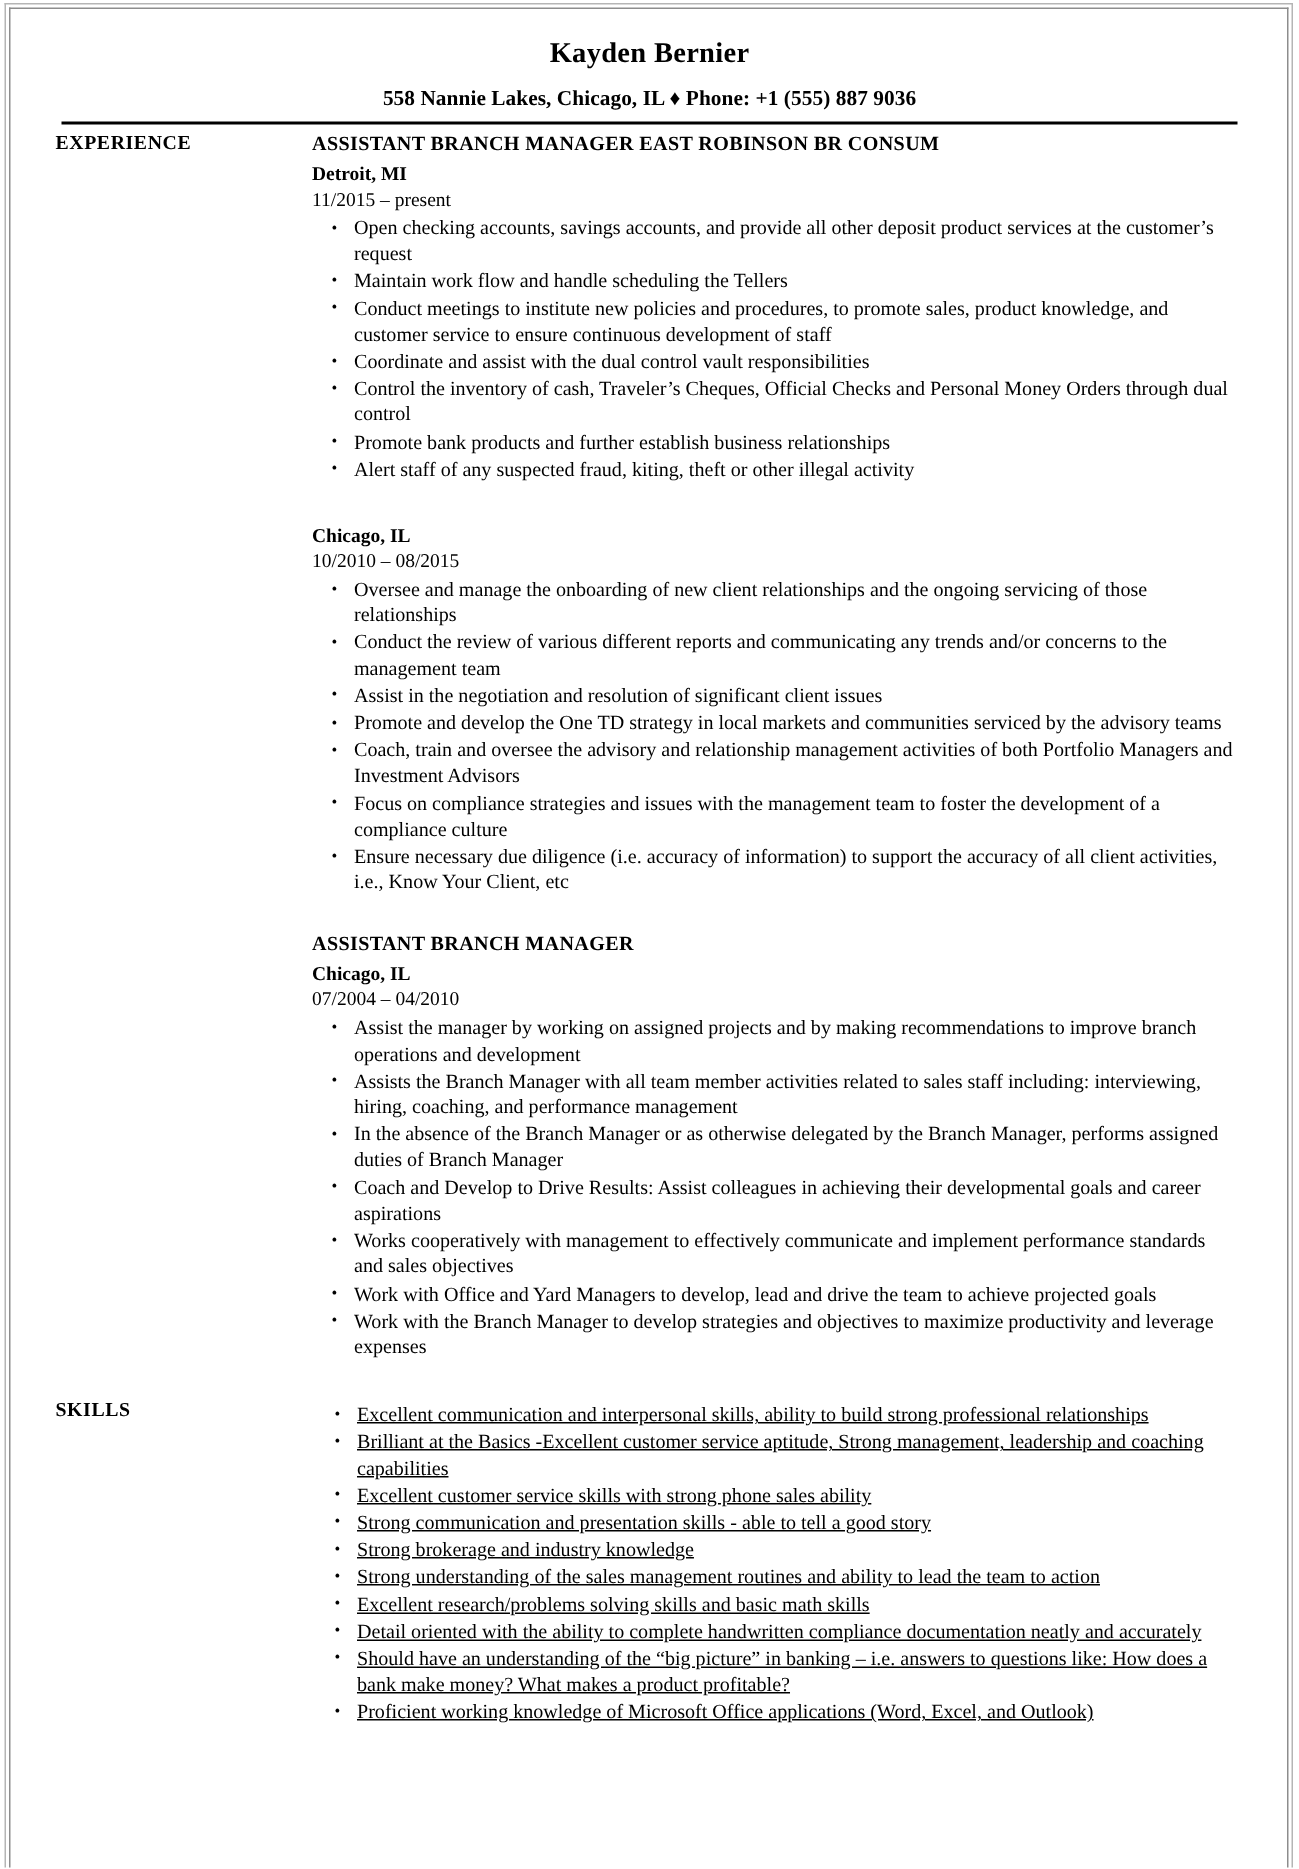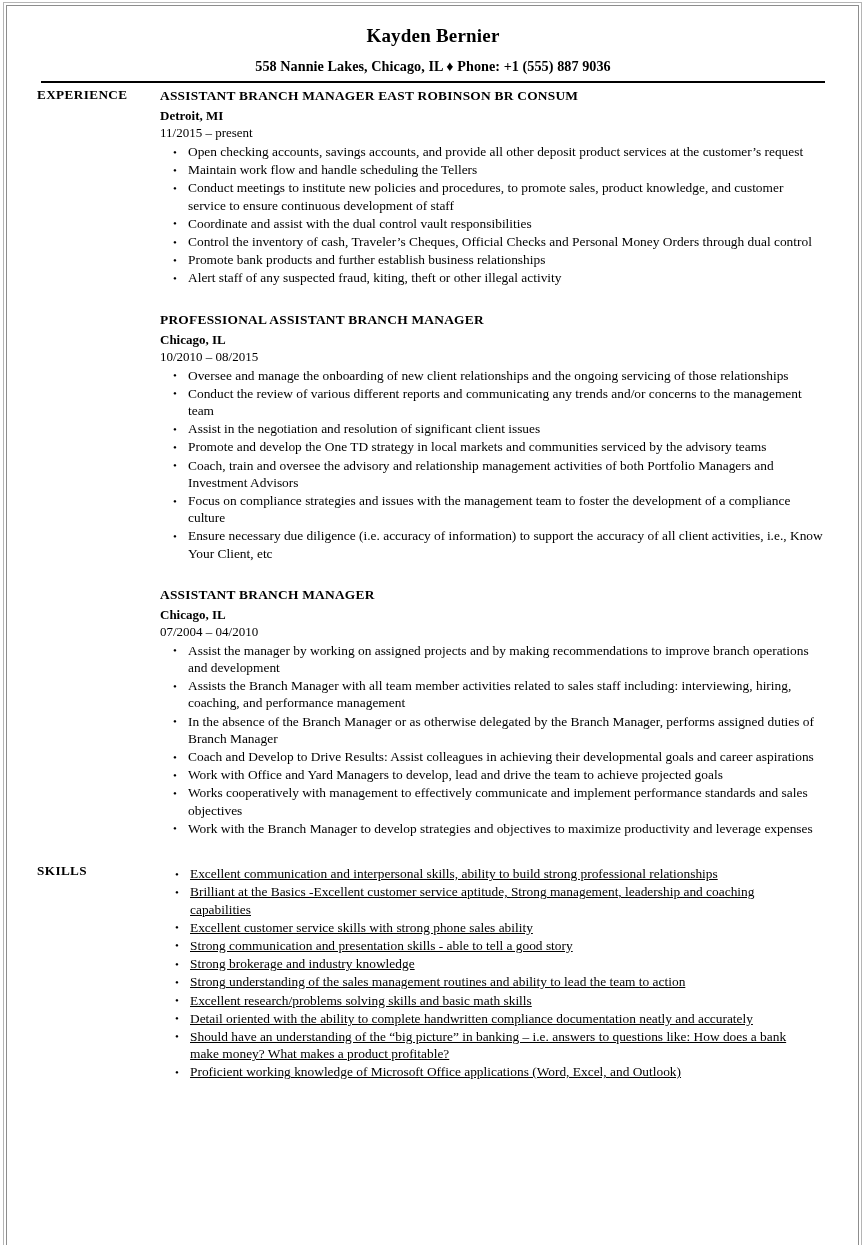--- a/index.html
+++ b/index.html
@@ -84,20 +84,21 @@
     padding-left: 37px;
     box-sizing: border-box;
     font-size: 13.2px;
     font-weight: bold;
     letter-spacing: 0.4px;
     line-height: 16px;
   }
   .sec-body {
     flex: 1;
     padding-right: 42px;
+    margin-left: 48px;
   }
 
   #experience-section { padding-top: 4px; }
   #education-section  { padding-top: 22px; }
   #skills-section     { padding-top: 26px; }
 
   .job { margin-bottom: 0; }
   .job + .job { padding-top: 24px; }
 
   .job-title {
@@ -182,21 +183,20 @@
           <li>Maintain work flow and handle scheduling the Tellers</li>
           <li>Conduct meetings to institute new policies and procedures, to promote sales, product knowledge, and customer service to ensure continuous development of staff</li>
           <li>Coordinate and assist with the dual control vault responsibilities</li>
           <li>Control the inventory of cash, Traveler’s Cheques, Official Checks and Personal Money Orders through dual control</li>
           <li>Promote bank products and further establish business relationships</li>
           <li>Alert staff of any suspected fraud, kiting, theft or other illegal activity</li>
         </ul>
       </div>
 
       <div class="job">
-        <div class="job-title">PROFESSIONAL ASSISTANT BRANCH MANAGER</div>
         <div class="job-loc">Chicago, IL</div>
         <div class="job-dates">10/2010 – 08/2015</div>
         <ul class="bullets">
           <li>Oversee and manage the onboarding of new client relationships and the ongoing servicing of those relationships</li>
           <li>Conduct the review of various different reports and communicating any trends and/or concerns to the management team</li>
           <li>Assist in the negotiation and resolution of significant client issues</li>
           <li>Promote and develop the One TD strategy in local markets and communities serviced by the advisory teams</li>
           <li>Coach, train and oversee the advisory and relationship management activities of both Portfolio Managers and Investment Advisors</li>
           <li>Focus on compliance strategies and issues with the management team to foster the development of a compliance culture</li>
           <li>Ensure necessary due diligence (i.e. accuracy of information) to support the accuracy of all client activities, i.e., Know Your Client, etc</li>
@@ -205,22 +205,22 @@
 
       <div class="job">
         <div class="job-title">ASSISTANT BRANCH MANAGER</div>
         <div class="job-loc">Chicago, IL</div>
         <div class="job-dates">07/2004 – 04/2010</div>
         <ul class="bullets">
           <li>Assist the manager by working on assigned projects and by making recommendations to improve branch operations and development</li>
           <li>Assists the Branch Manager with all team member activities related to sales staff including: interviewing, hiring, coaching, and performance management</li>
           <li>In the absence of the Branch Manager or as otherwise delegated by the Branch Manager, performs assigned duties of Branch Manager</li>
           <li>Coach and Develop to Drive Results: Assist colleagues in achieving their developmental goals and career aspirations</li>
+          <li>Works cooperatively with management to effectively communicate and implement performance standards and sales objectives</li>
           <li>Work with Office and Yard Managers to develop, lead and drive the team to achieve projected goals</li>
-          <li>Works cooperatively with management to effectively communicate and implement performance standards and sales objectives</li>
           <li>Work with the Branch Manager to develop strategies and objectives to maximize productivity and leverage expenses</li>
         </ul>
       </div>
 
     </div>
   </div>
 
 
   <div class="section" id="skills-section">
     <div class="sec-label">SKILLS</div>

